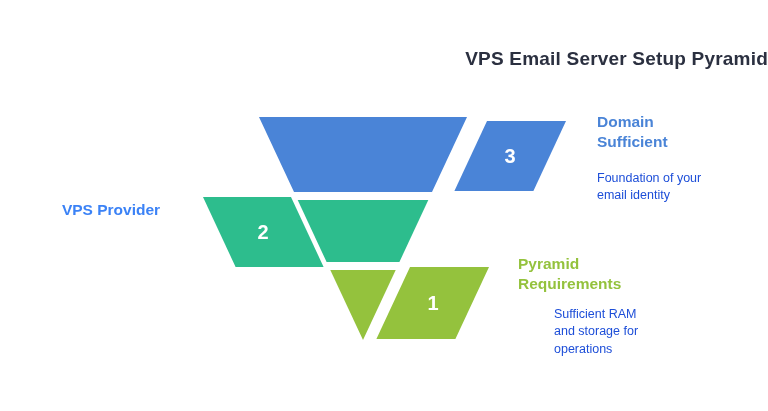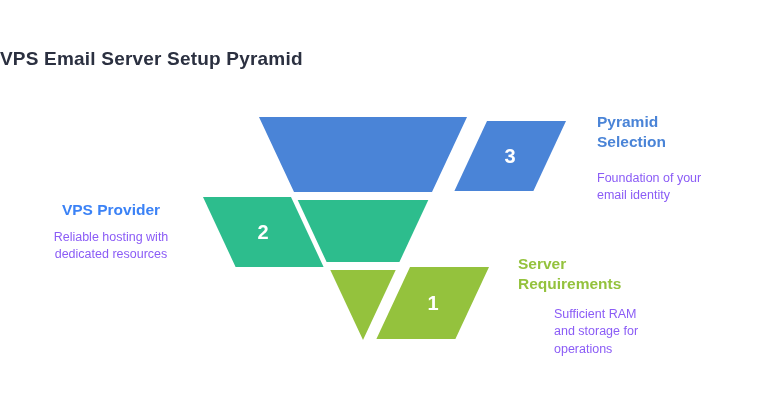--- a/index.html
+++ b/index.html
@@ -10,21 +10,21 @@
     width: 768px;
     height: 411px;
     background: #ffffff;
     overflow: hidden;
   }
   .title {
     position: absolute;
     top: 48px;
     left: 0;
     width: 100%;
-    text-align: left;
+    text-align: right;
     font-size: 19px;
     font-weight: 700;
     color: #2b3040;
     letter-spacing: 0.2px;
   }
   .pyramid {
     position: absolute;
     top: 0;
     left: 0;
   }
@@ -39,21 +39,21 @@
   .label {
     font-size: 15.5px;
     font-weight: 700;
     line-height: 1.28;
   }
   .label.blue  { color: #4a84d7; }
   .label.green { color: #3b82f6; }
   .label.lime  { color: #94c23d; }
   .desc {
     font-size: 12.5px;
-    color: #8b5cf6;
+    color: #1d4ed8;
     line-height: 1.4;
   }
   .block-domain { left: 597px; top: 112px; width: 118px; text-align: left; }
   .block-domain .desc { margin-top: 18px; }
   .block-vps { left: 31px; top: 200px; width: 160px; text-align: center; }
   .block-vps .desc { margin-top: 9px; }
   .block-server { left: 518px; top: 254px; width: 124px; text-align: left; }
   .block-server .desc { margin-top: 12px; margin-left: 36px; }
 </style>
 </head>
@@ -72,27 +72,26 @@
     <polygon points="297.7,200 428.3,200 399.4,262 326.6,262" fill="#2dbd8d"></polygon>
     <polygon points="203,197 291,197 323.6,267 235.6,267" fill="#2dbd8d"></polygon>
     <text class="num" x="263" y="239">2</text>
 
     <polygon points="330.3,270 395.7,270 363,340" fill="#94c23d"></polygon>
     <polygon points="410,267 489,267 455.4,339 376.4,339" fill="#94c23d"></polygon>
     <text class="num" x="433" y="310">1</text>
   </svg>
 
   <div class="label-block block-domain">
-    <div class="label blue">Pyramid Selection</div>
+    <div class="label blue">Domain Sufficient</div>
     <div class="desc">Foundation of your email identity</div>
   </div>
 
   <div class="label-block block-vps">
     <div class="label green">VPS Provider</div>
-    <div class="desc">Reliable hosting with dedicated resources</div>
   </div>
 
   <div class="label-block block-server">
-    <div class="label lime">Server Requirements</div>
+    <div class="label lime">Pyramid Requirements</div>
     <div class="desc">Sufficient RAM and storage for operations</div>
   </div>
 
 </div>
 
 </body></html>

